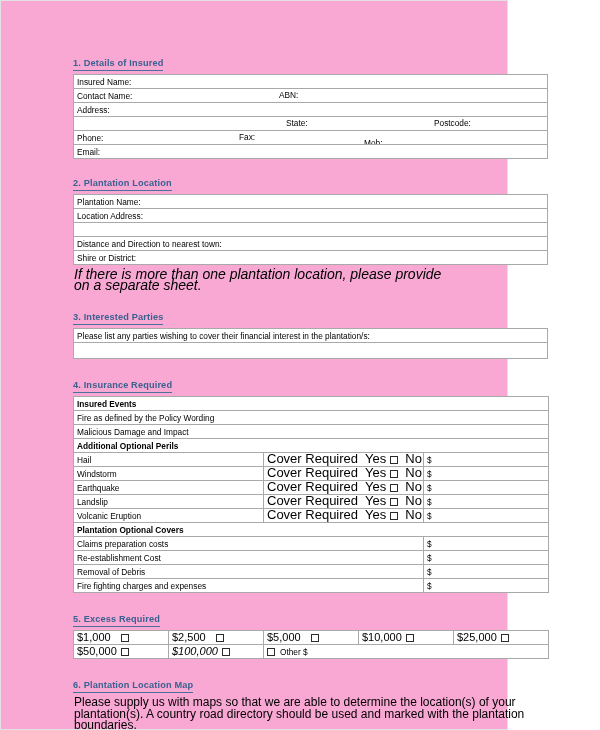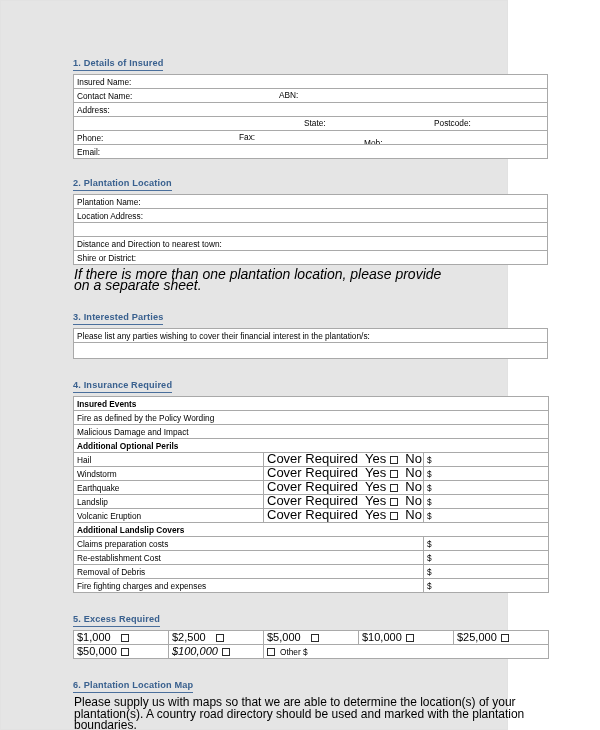--- a/index.html
+++ b/index.html
@@ -13,21 +13,21 @@
     height: 730px;
     font-family: "Liberation Sans", sans-serif;
     color: #000000;
     overflow: hidden;
   }
   .page {
     position: relative;
     box-sizing: border-box;
     width: 508px;
     height: 730px;
-    background: #e5e5e5;
+    background: #f9a8d4;
     border: 1px solid #e2e2e2;
     padding: 57px 52px 0 72px;
   }
   .section { margin: 0; }
 
   .sec-head {
     color: #3a618f;
     font-size: 9.2px;
     font-weight: bold;
     letter-spacing: 0.15px;
@@ -138,21 +138,21 @@
           </td>
         </tr>
         <tr>
           <td>
             <span>Address:</span>
           </td>
         </tr>
         <tr>
           <td style="position:relative;">
             <span></span>
-            <span class="inline-lbl" style="position:absolute;left:230px;top:1px;">State:</span>
+            <span class="inline-lbl" style="position:absolute;left:212px;top:1px;">State:</span>
             <span class="inline-lbl" style="position:absolute;left:360px;top:1px;">Postcode:</span>
           </td>
         </tr>
         <tr>
           <td style="position:relative;">
             <span>Phone:</span>
             <span class="inline-lbl" style="position:absolute;left:165px;top:1px;">Fax:</span>
             <span class="inline-lbl" style="position:absolute;left:290px;top:7px;">Mob:</span>
           </td>
         </tr>
@@ -295,21 +295,21 @@
           <td>Volcanic Eruption</td>
           <td class="cover-cell">
             <span class="cover-inner">
               <span>Cover Required</span><span class="sp2"></span><span>Yes</span><span class="sp"></span><span class="cbx"></span><span class="sp2"></span><span>No</span><span class="sp"></span><span class="cbx"></span>
             </span>
           </td>
           <td class="dollar">$</td>
         </tr>
 
         <tr>
-          <td class="bold" colspan="3">Additional Landslip Covers</td>
+          <td class="bold" colspan="3">Plantation Optional Covers</td>
         </tr>
 
         <tr>
           <td colspan="2">Claims preparation costs</td>
           <td class="dollar">$</td>
         </tr>
         <tr>
           <td colspan="2">Re-establishment Cost</td>
           <td class="dollar">$</td>
         </tr>

